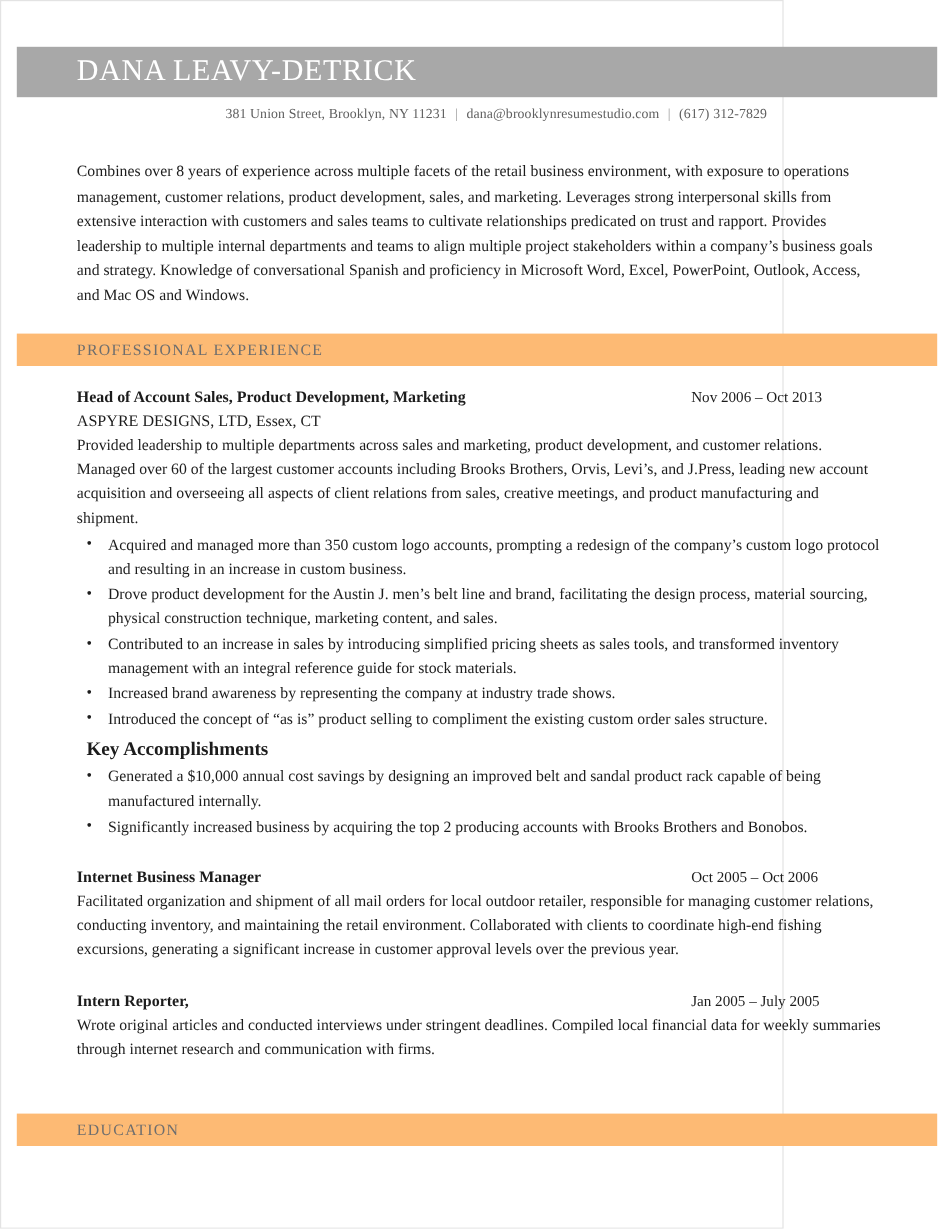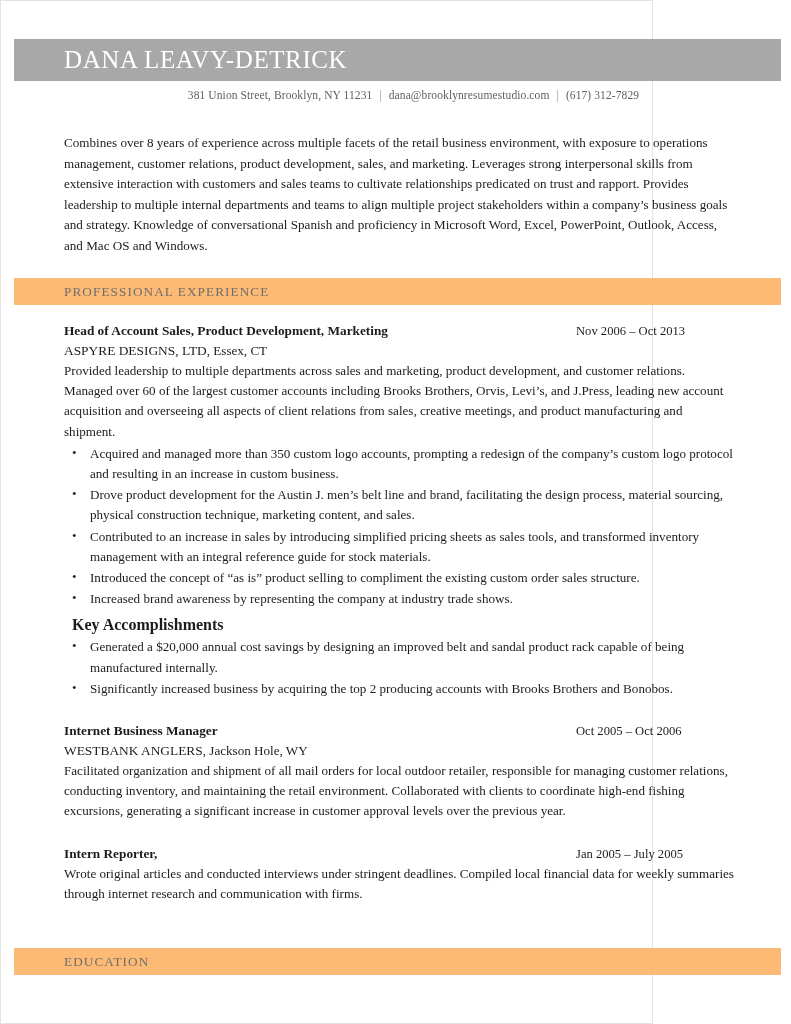--- a/index.html
+++ b/index.html
@@ -174,38 +174,37 @@
       <div class="job-head">
         <div class="job-title">Head of Account Sales, Product Development, Marketing</div>
         <div class="job-dates">Nov 2006 – Oct 2013</div>
       </div>
       <div class="job-company"><span class="company-caps">ASPYRE DESIGNS, LTD</span><span>, Essex, CT</span></div>
       <div class="job-desc">Provided leadership to multiple departments across sales and marketing, product development, and customer relations.  Managed over 60 of the largest customer accounts including Brooks Brothers, Orvis, Levi’s, and J.Press, leading new account acquisition and overseeing all aspects of client relations from sales, creative meetings, and product manufacturing and shipment.</div>
       <ul class="bullets">
         <li>Acquired and managed more than 350 custom logo accounts, prompting a redesign of the company’s custom logo protocol and resulting in an increase in custom business.</li>
         <li>Drove product development for the Austin J. men’s belt line and brand, facilitating the design process, material sourcing, physical construction technique, marketing content, and sales.</li>
         <li>Contributed to an increase in sales by introducing simplified pricing sheets as sales tools, and transformed inventory management with an integral reference guide for stock materials.</li>
+        <li>Increased brand awareness by representing the company at industry trade shows.</li>
         <li>Introduced the concept of “as is” product selling to compliment the existing custom order sales structure.</li>
-        <li>Increased brand awareness by representing the company at industry trade shows.</li>
       </ul>
       <div class="subhead">Key Accomplishments</div>
       <ul class="bullets">
-        <li>Generated a $20,000 annual cost savings by designing an improved belt and sandal product rack capable of being manufactured internally.</li>
+        <li>Generated a $10,000 annual cost savings by designing an improved belt and sandal product rack capable of being manufactured internally.</li>
         <li>Significantly increased business by acquiring the top 2 producing accounts with Brooks Brothers and Bonobos.</li>
       </ul>
     </div>
 
     <div class="spacer-md"></div>
 
     <div class="job">
       <div class="job-head">
         <div class="job-title">Internet Business Manager</div>
         <div class="job-dates">Oct 2005 – Oct 2006</div>
       </div>
-      <div class="job-company"><span class="company-caps">WESTBANK ANGLERS</span><span>, Jackson Hole, WY</span></div>
       <div class="job-desc">Facilitated organization and shipment of all mail orders for local outdoor retailer, responsible for managing customer relations, conducting inventory, and maintaining the retail environment.  Collaborated with clients to coordinate high-end fishing excursions, generating a significant increase in customer approval levels over the previous year.</div>
     </div>
 
     <div class="spacer-md"></div>
 
     <div class="job">
       <div class="job-head">
         <div class="job-title">Intern Reporter,</div>
         <div class="job-dates">Jan 2005 – July 2005</div>
       </div>

